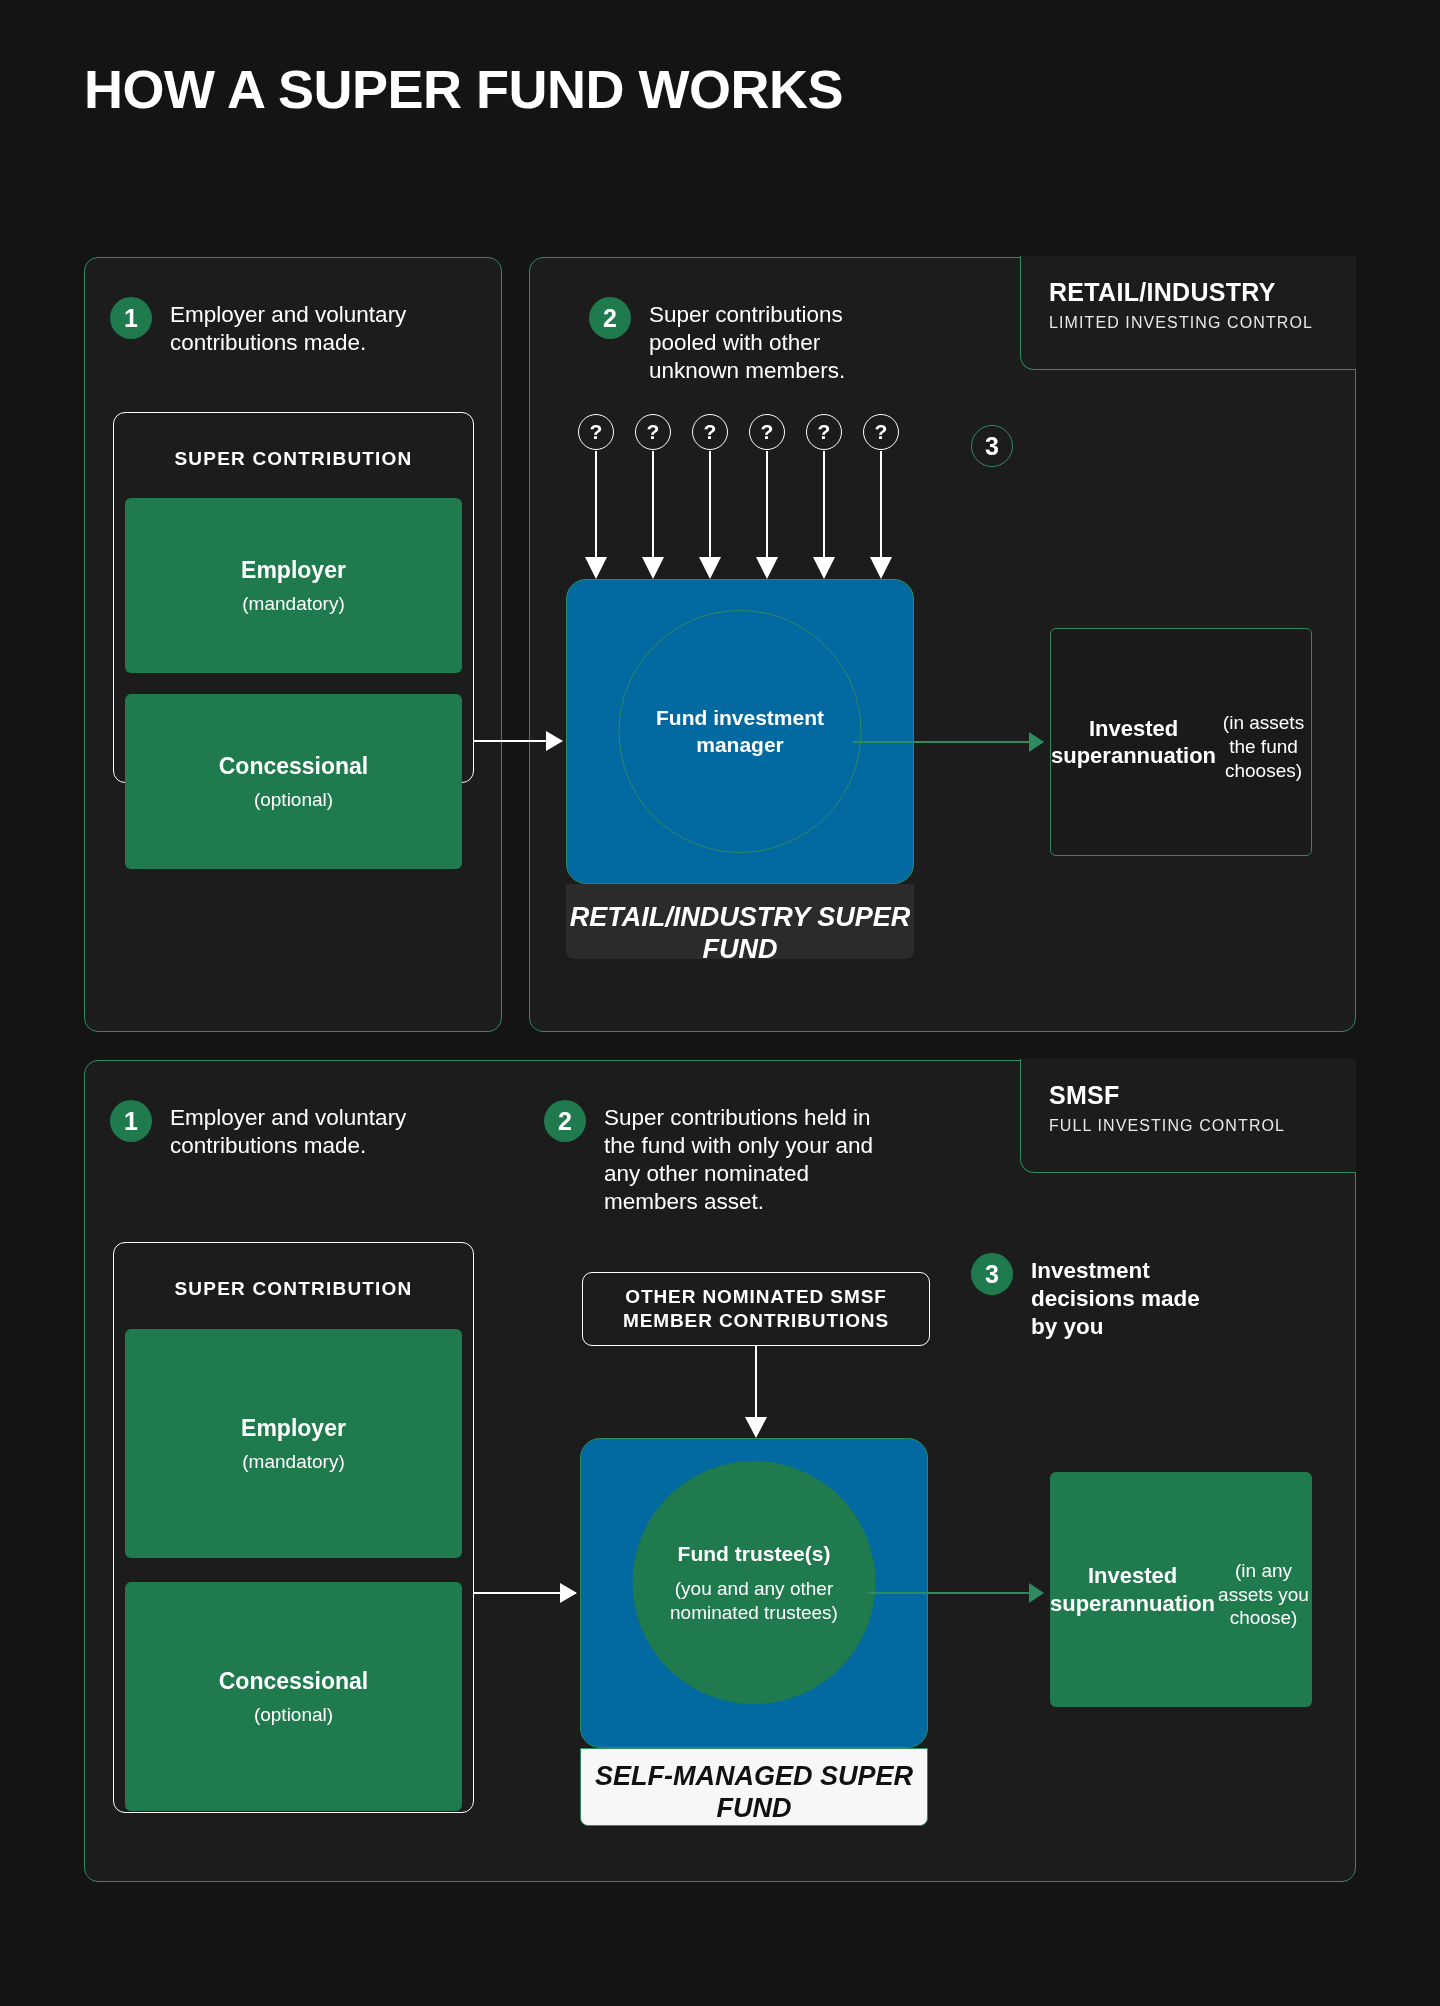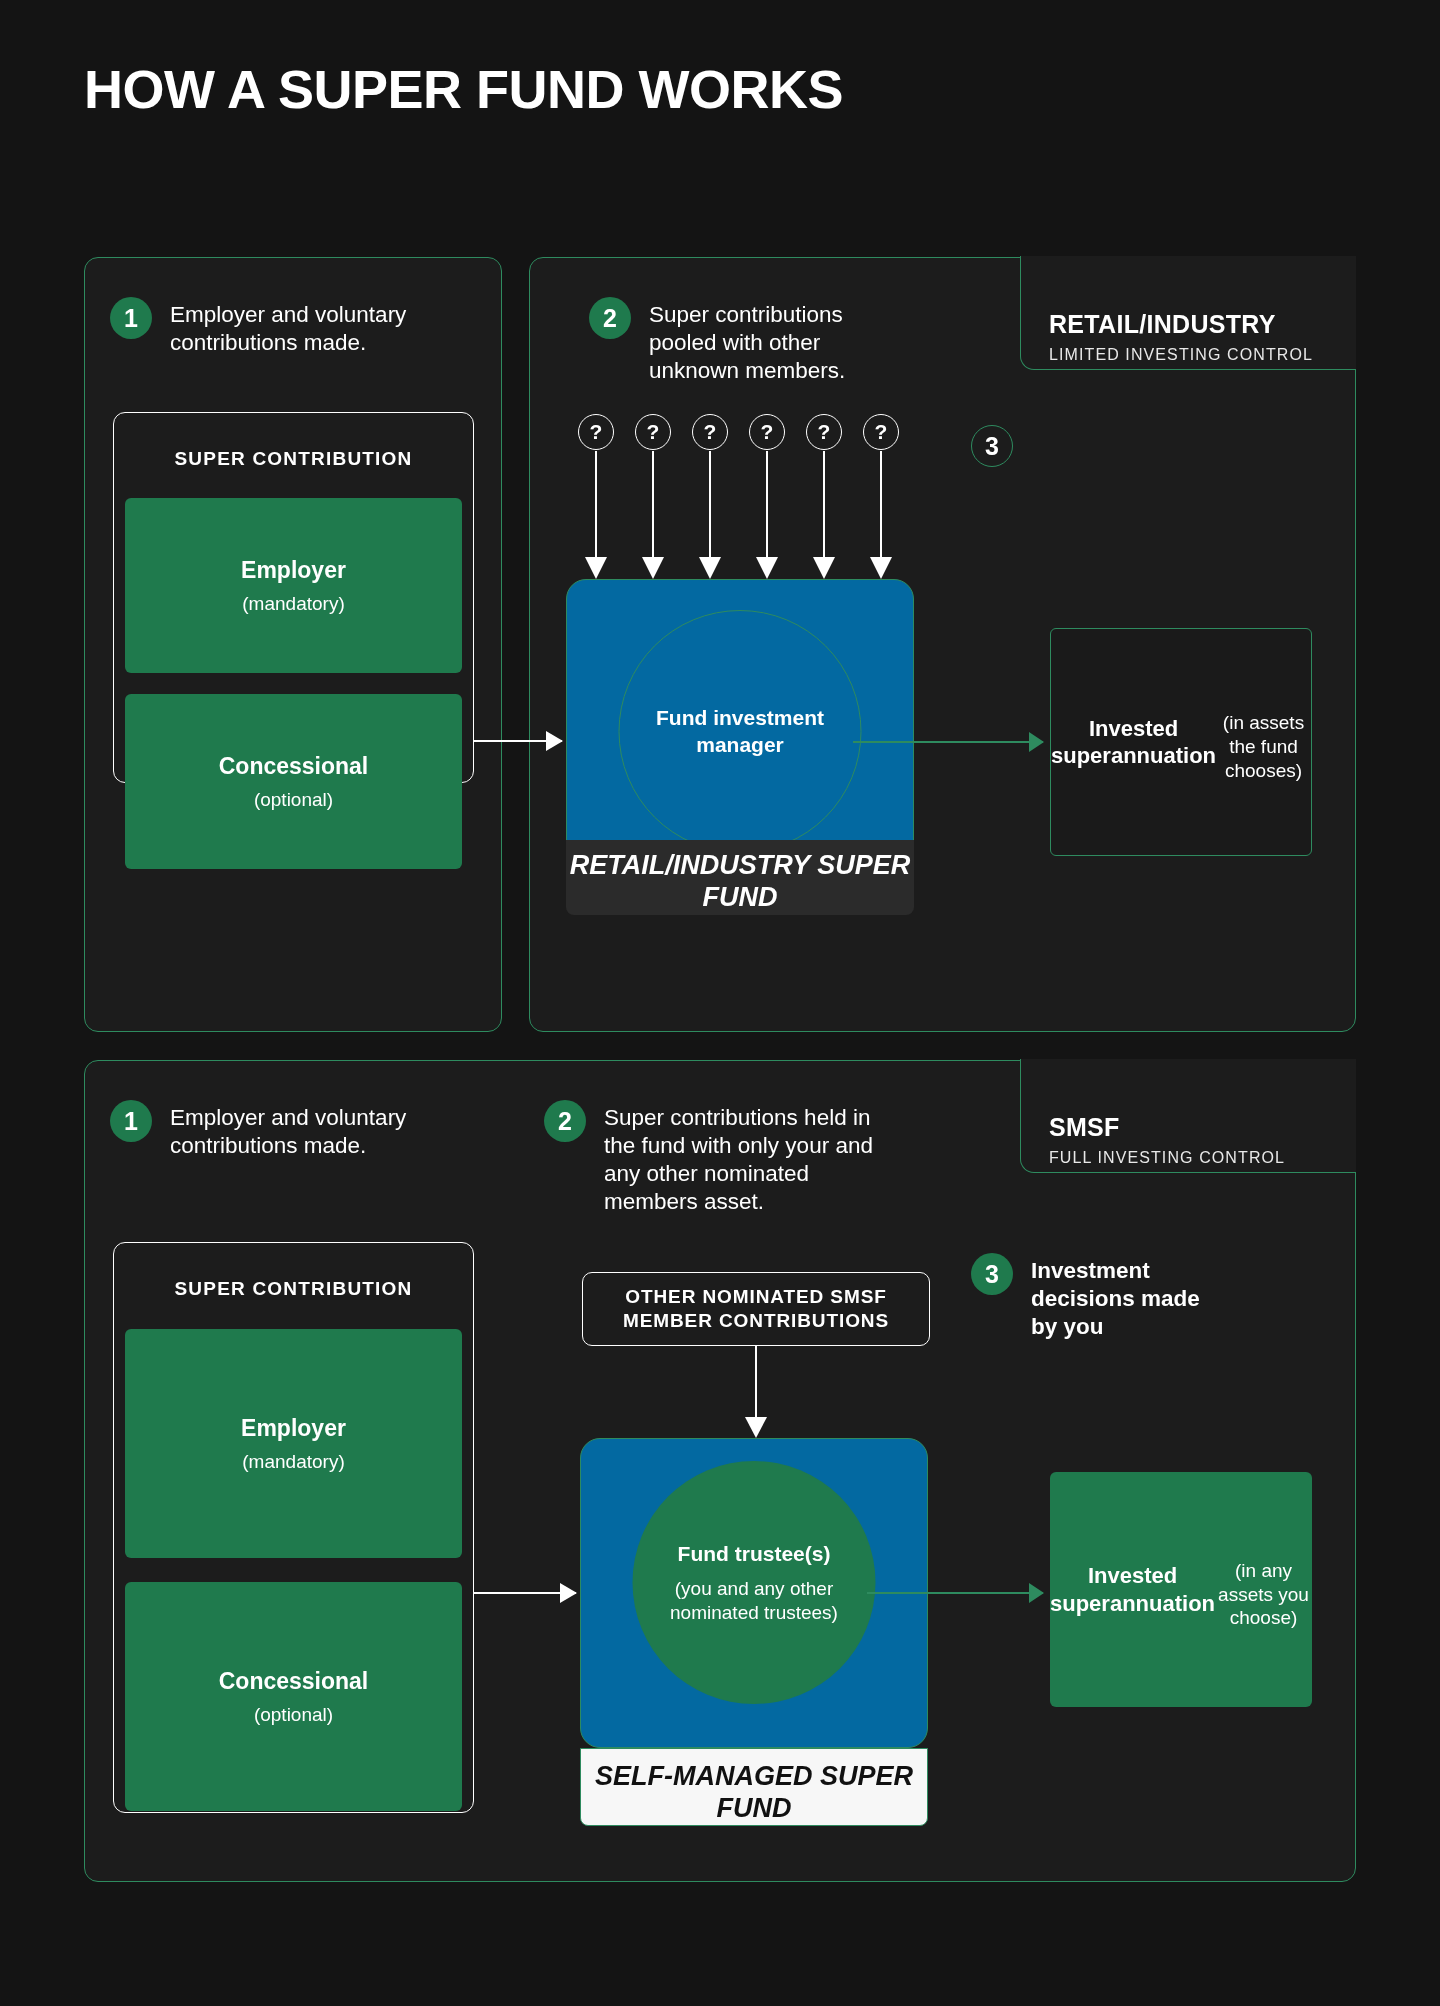--- a/index.html
+++ b/index.html
@@ -49,21 +49,21 @@
     position:absolute;
     border:1px solid var(--green-line);
     border-top:none;
     border-right:none;
     border-radius:0 0 0 14px;
     background:var(--panel);
     padding:22px 0 20px 28px;
   }
   #tag-retail{ left:1020px; top:256px; width:336px; height:114px;}
   #tag-smsf{ left:1020px; top:1059px; width:336px; height:114px;}
-  .tag-title{ font-size:25px; font-weight:bold; letter-spacing:0.3px;margin-top:32px; }
+  .tag-title{ font-size:25px; font-weight:bold; letter-spacing:0.3px; }
   .tag-sub{ font-size:16px; letter-spacing:1.1px; margin-top:7px; color:#e9e9e9;}
 
   
   .step{
     position:absolute;
     display:flex;
     align-items:flex-start;
     gap:18px;
   }
   .badge{
@@ -174,24 +174,24 @@
   .fund-label{
     position:absolute;
     text-align:center;
     font-style:italic;
     font-weight:bold;
     font-size:27px;
     line-height:1.17;
     border-radius:0 0 8px 8px;
   }
   #label-a{
-    left:566px; top:840px; width:348px; height:75px;
+    left:566px; top:884px; width:348px; height:75px;
     background:var(--grey-foot);
     color:#fff;
-    padding-top:10px;
+    padding-top:18px;
   }
   #label-b{
     left:580px; top:1748px; width:348px; height:78px;
     background:#f7f7f7;
     color:#111;
     padding-top:12px;
     border:1px solid var(--green-line);
   }
 
   

